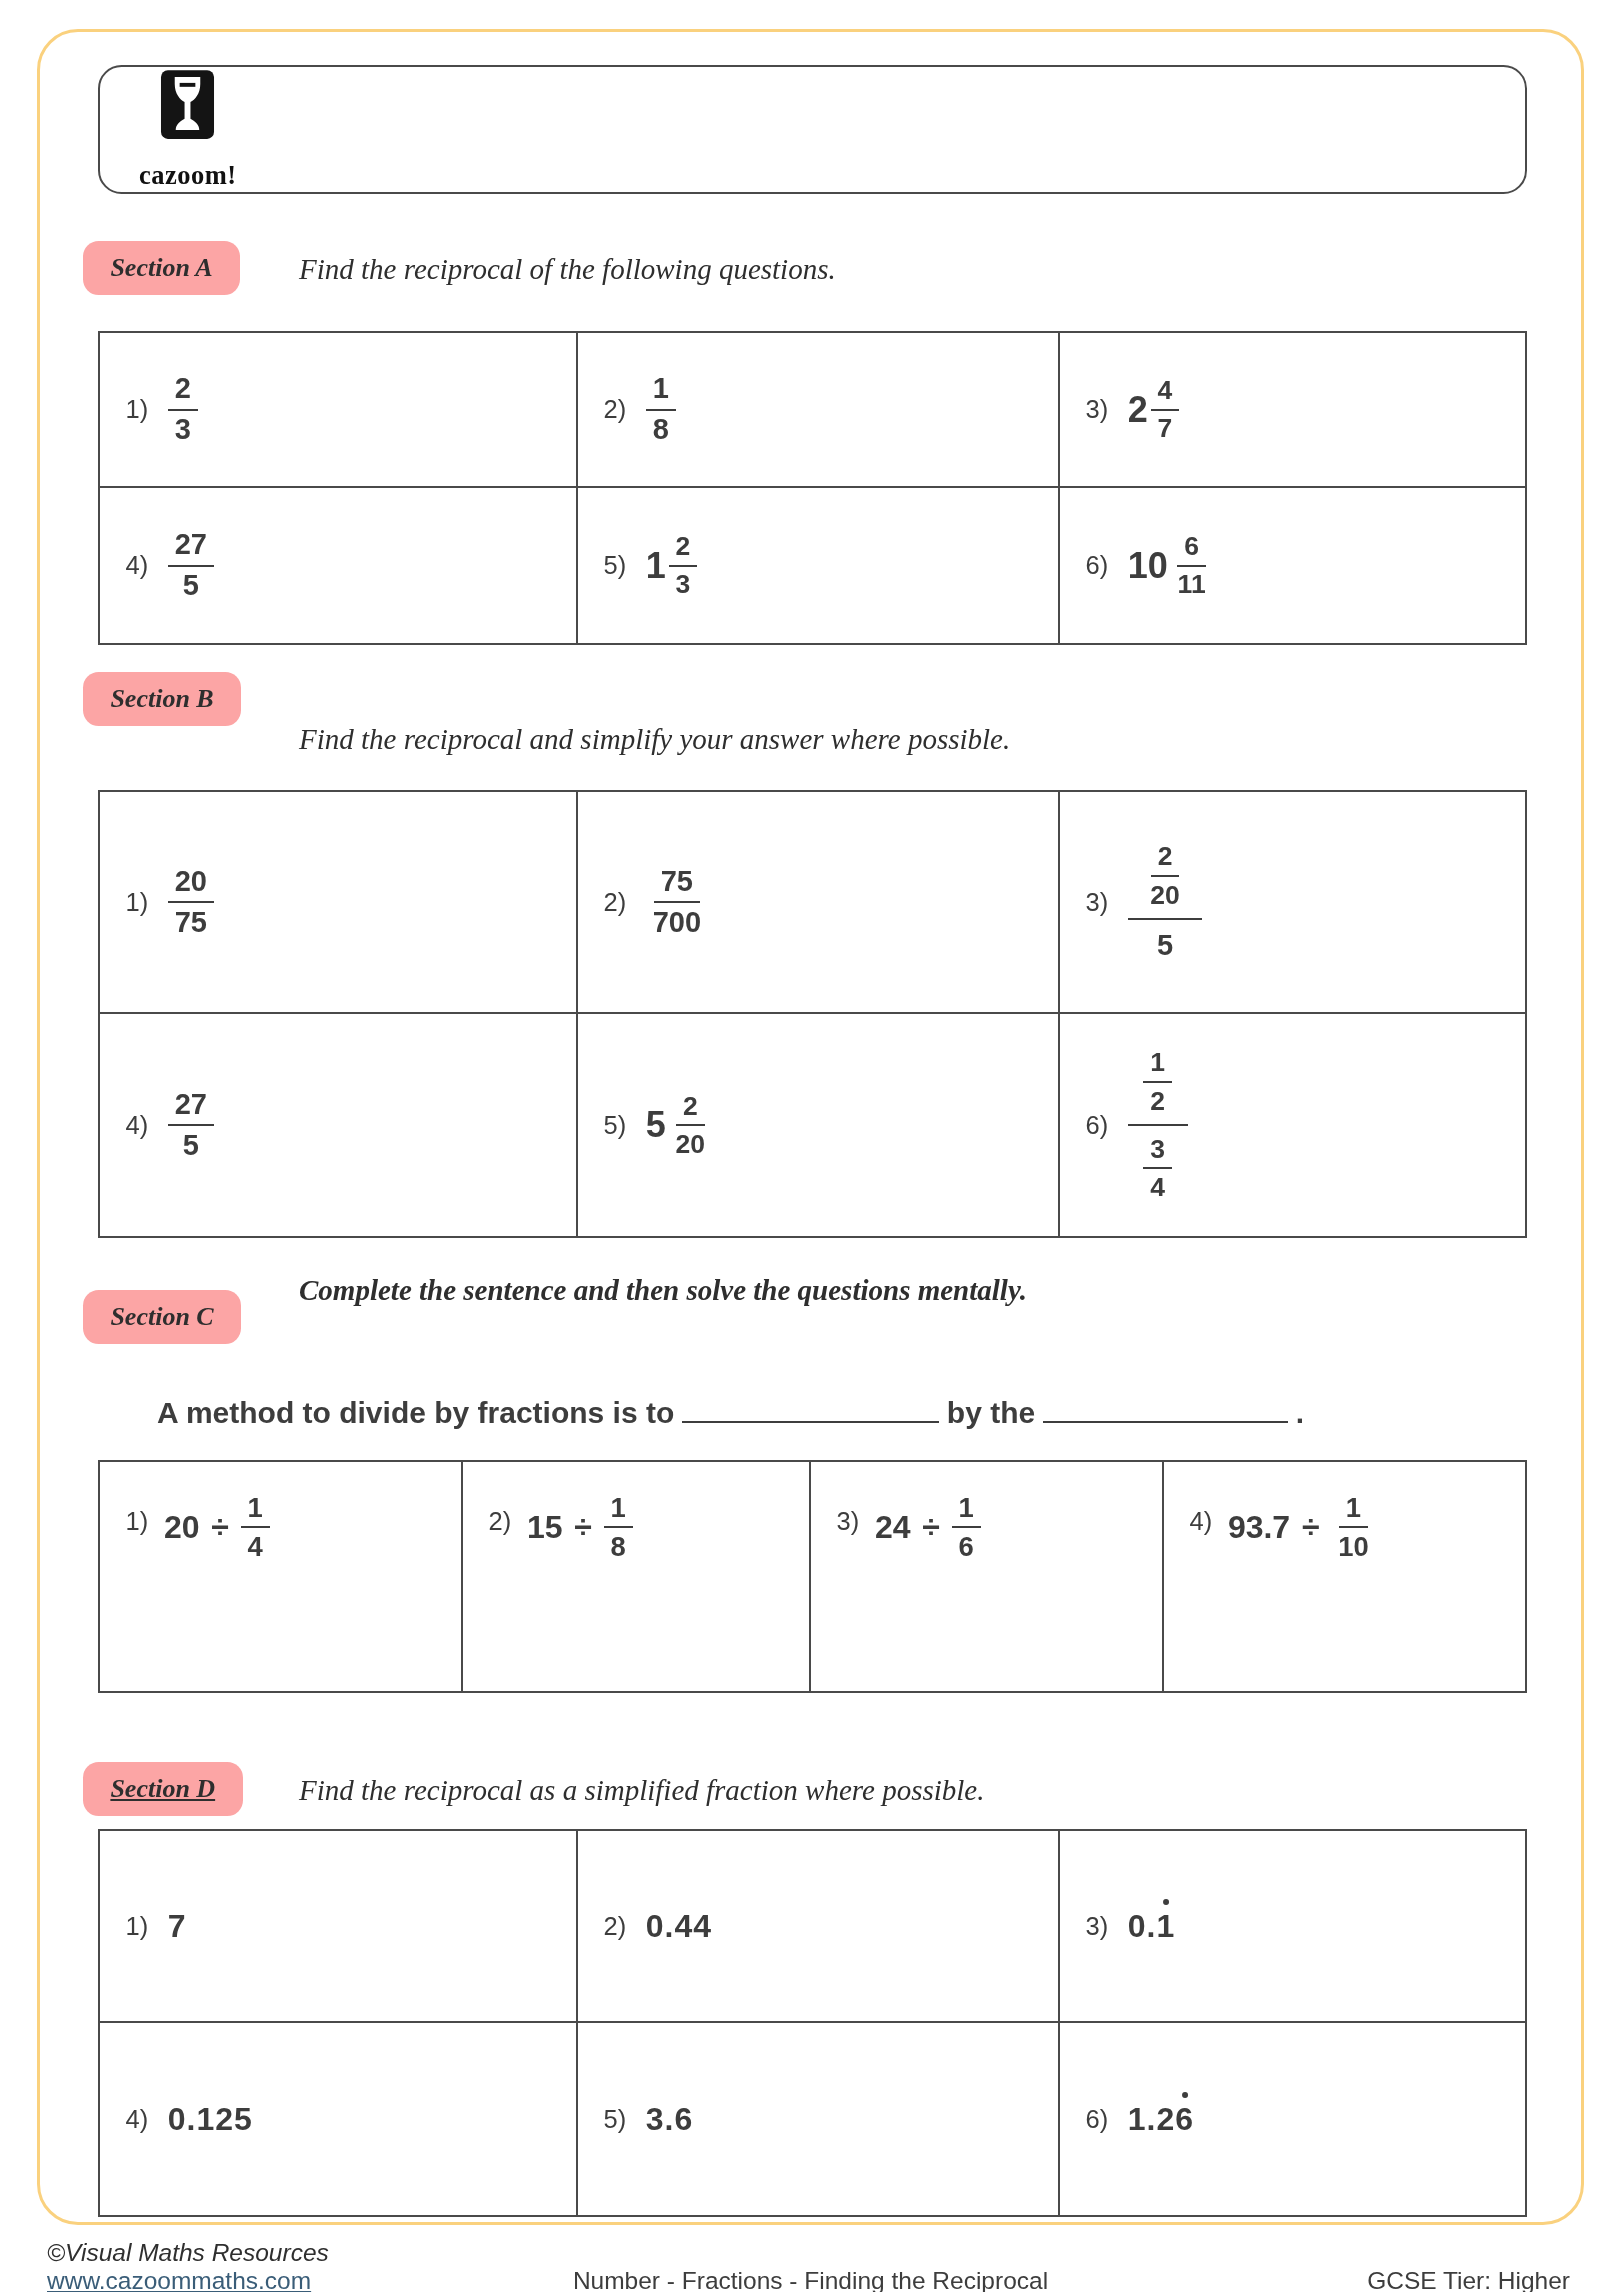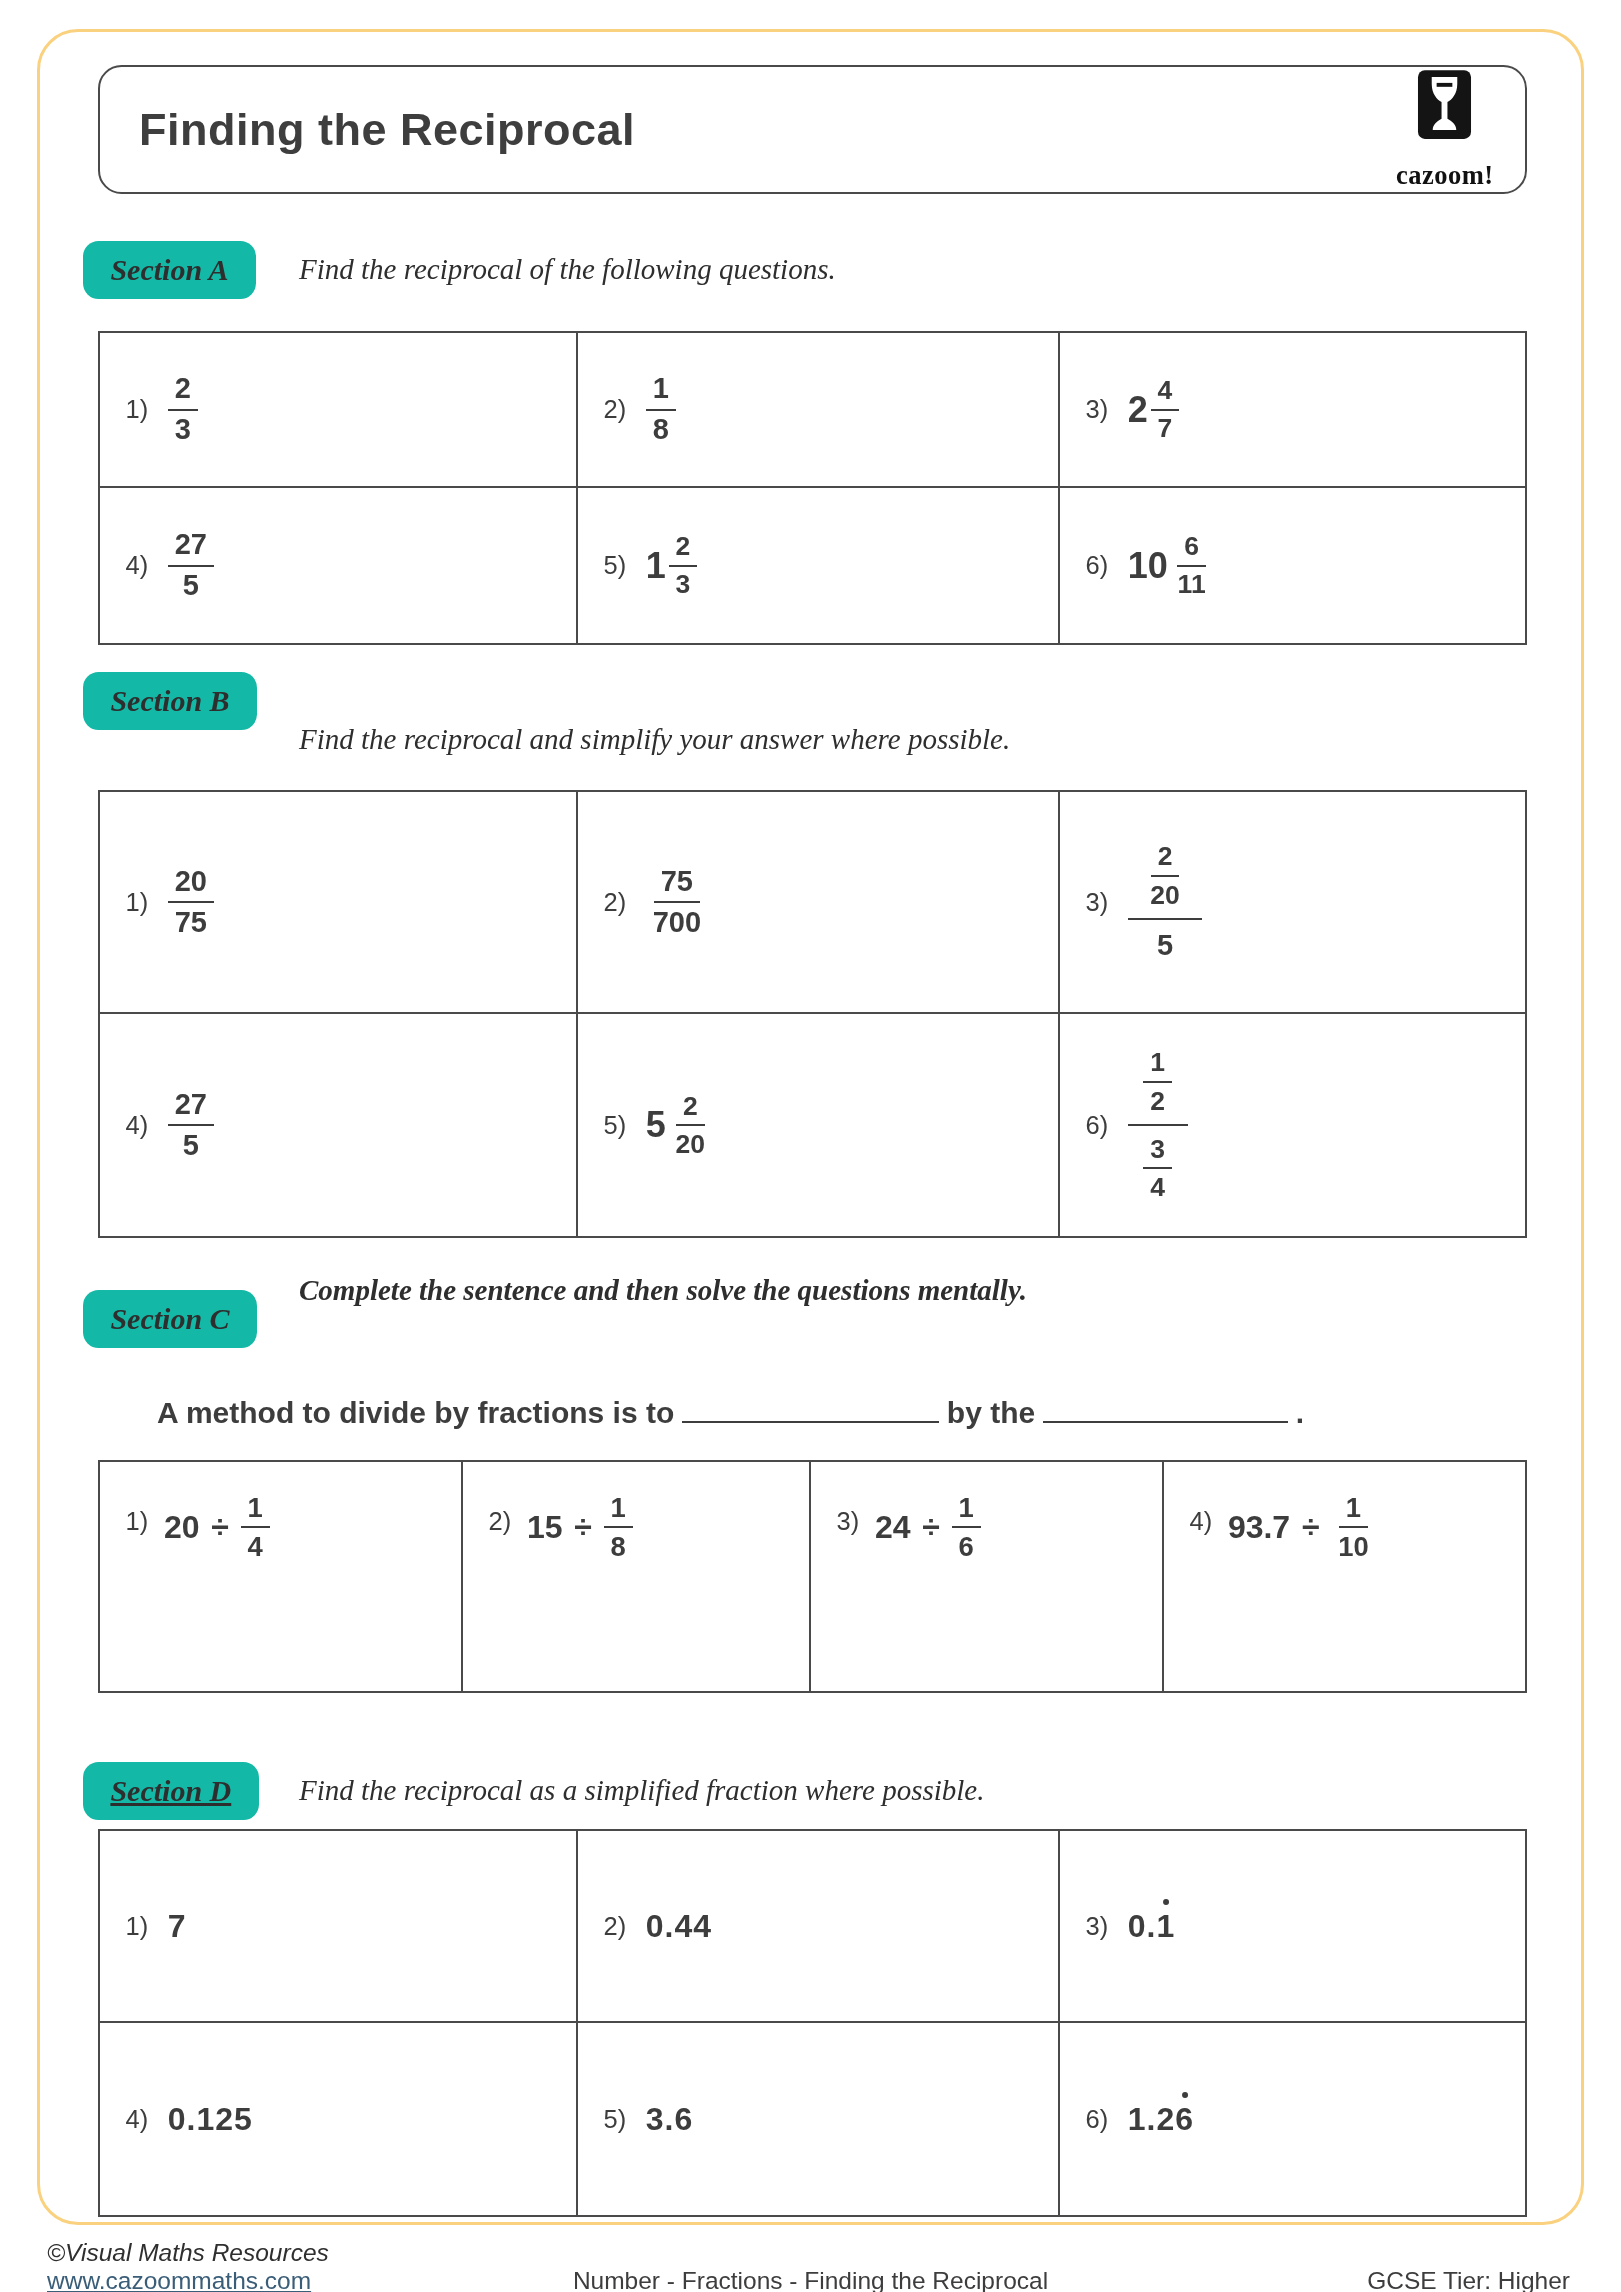--- a/index.html
+++ b/index.html
@@ -21,23 +21,23 @@
     border:2.9px solid #4a4a4a; border-radius:23.5px; background:#fff;
     display:flex; align-items:center; justify-content:space-between;
     padding:0 25.5px 0 39px;
   }
   .page-title { font-size:45px; font-weight:bold; color:#3e3e3e; letter-spacing:0.5px; }
   .logo { display:flex; flex-direction:column; align-items:center; gap:16px; margin-right:5.9px; }
   .logo-text { font-family:"Liberation Serif", serif; font-weight:bold; font-size:26.5px; color:#111; letter-spacing:0.5px; }
 
   
   .sec-label {
-    position:absolute; left:83px; background:#14b8a6; border-radius:15.7px;
+    position:absolute; left:83px; background:#fca5a5; border-radius:15.7px;
     padding:11.8px 27.4px; font-family:"Liberation Serif", serif; font-style:italic;
-    font-weight:bold; font-size:30px; color:#2e2e2e; white-space:nowrap;
+    font-weight:bold; font-size:26px; color:#2e2e2e; white-space:nowrap;
   }
   .instr {
     position:absolute; left:299px; font-family:"Liberation Serif", serif;
     font-style:italic; font-size:29px; color:#2e2e2e; white-space:nowrap;
   }
 
   
   .qtable { position:absolute; display:grid; border:2px solid #4a4a4a; background:#fff; }
   .qtable .cell {
     border-right:2px solid #4a4a4a; border-bottom:2px solid #4a4a4a;
@@ -91,21 +91,20 @@
   .f-link  { position:absolute; left:47px; top:2267px; font-size:24.5px; color:#3a5d78; text-decoration:underline; cursor:pointer; }
   .f-center{ position:absolute; left:0; right:0; top:2267px; text-align:center; font-size:24.5px; color:#3d3d3d; }
   .f-right { position:absolute; right:51px; top:2267px; font-size:24.5px; color:#3d3d3d; }
 </style>
 </head>
 <body>
 
 <div class="page-border"></div>
 
 <div class="header-box">
-  <div class="page-title">Finding the Reciprocal</div>
   <div class="logo">
     <span>
       <svg width="55" height="71" viewBox="0 0 56 72">
         <rect x="1" y="1" width="54" height="70" rx="7" fill="#141414"></rect>
         <path d="M15 8 h26 v7 c0 10 -5.5 16 -10 18.5 v17 c4.5 2.5 9 6 9 11.5 h-24 c0 -5.5 4.5 -9 9 -11.5 v-17 c-4.5 -2.5 -10 -8.5 -10 -18.5 z" fill="#ffffff"></path>
         <rect x="20" y="14" width="16" height="4" fill="#141414"></rect>
       </svg>
     </span>
     <span class="logo-text">cazoom!</span>
   </div>

